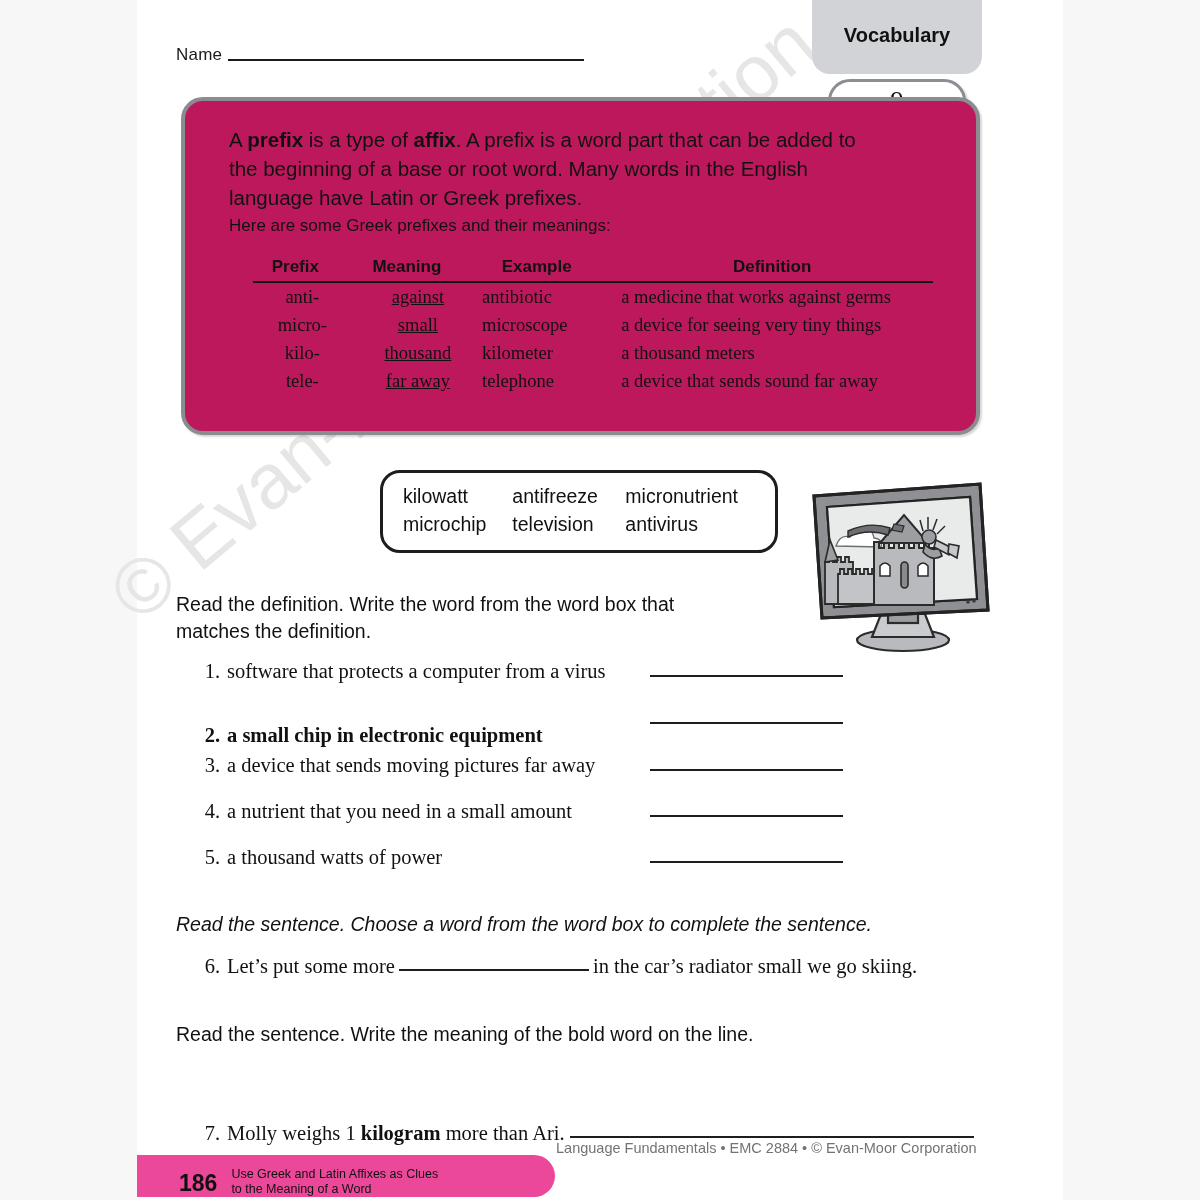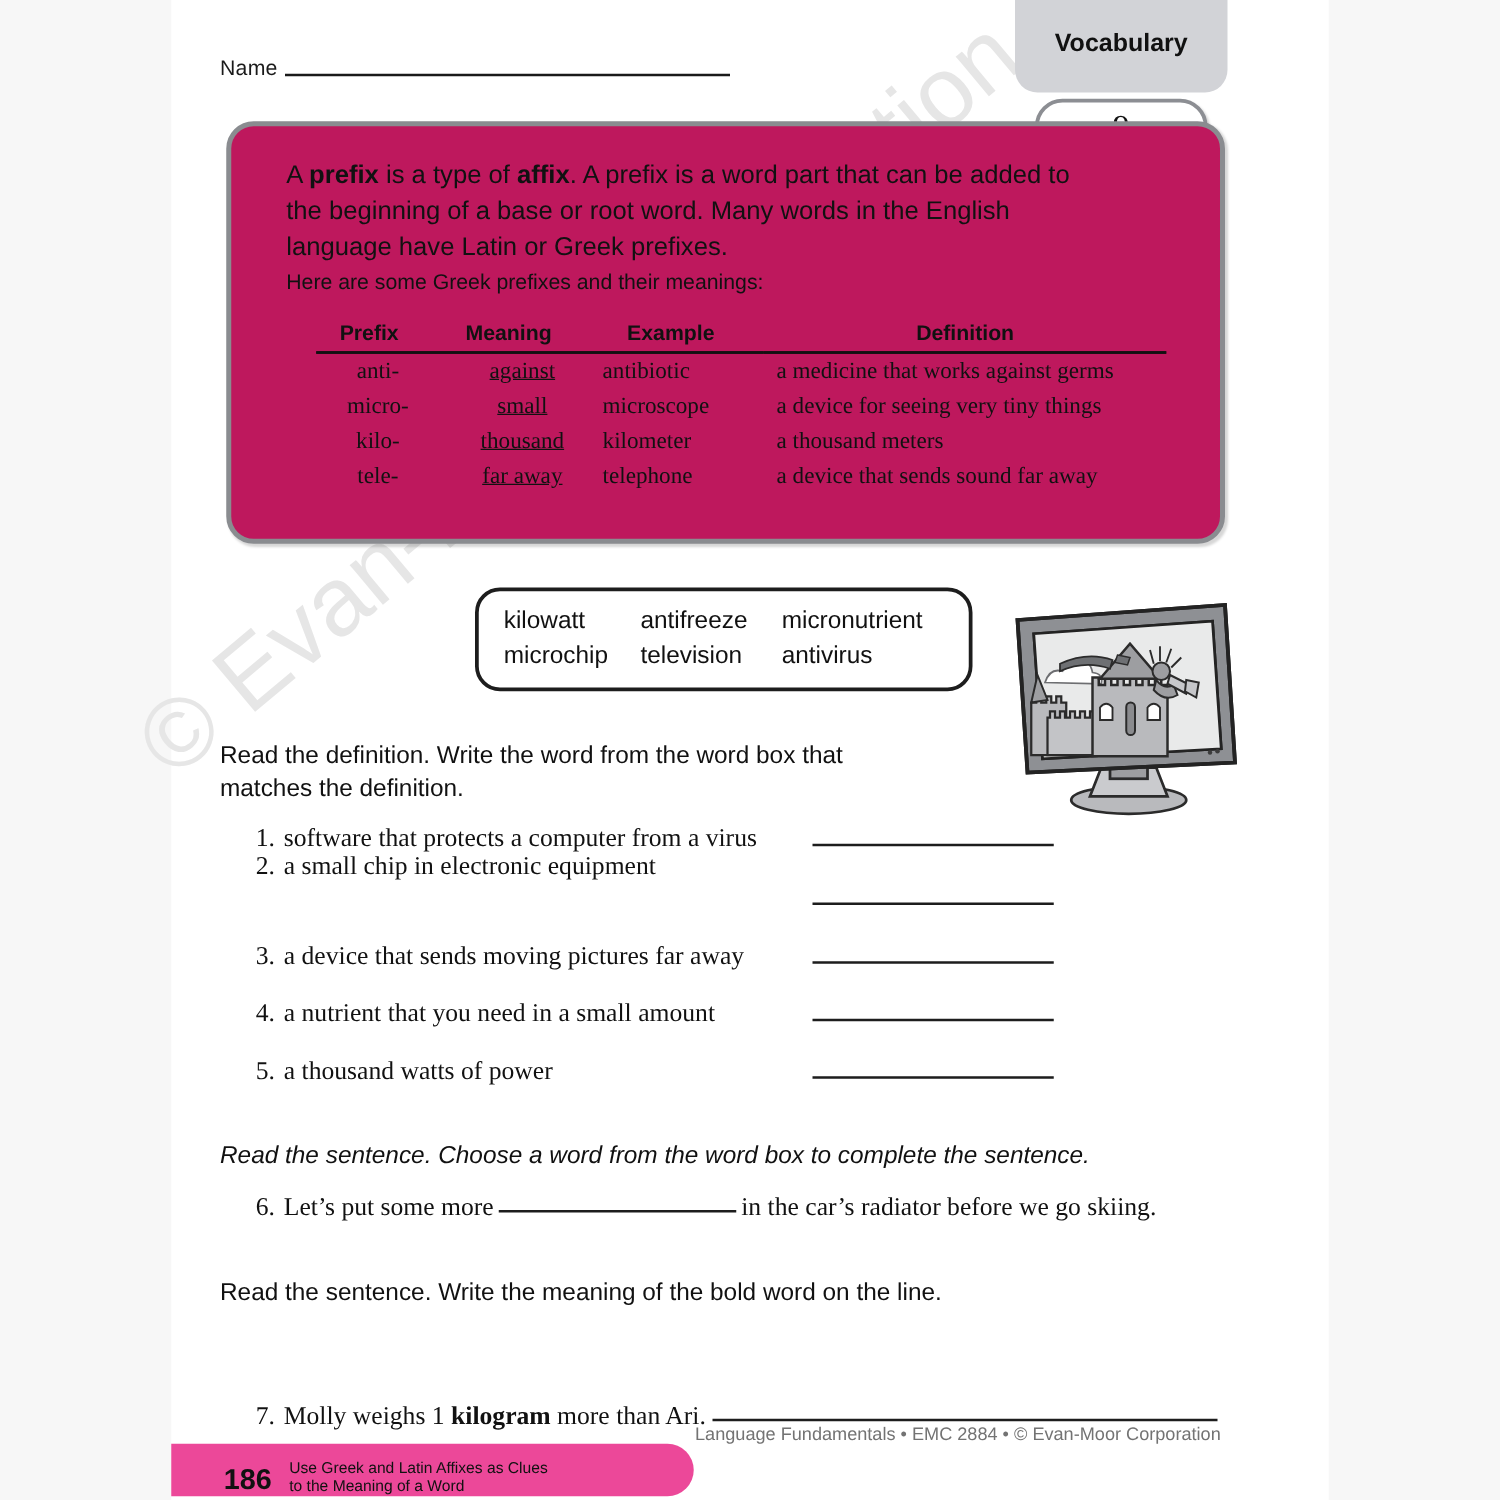--- a/index.html
+++ b/index.html
@@ -305,21 +305,21 @@
     <circle cx="166" cy="127" r="1.8" fill="#3c3c3c"></circle>
   </svg>
 
   <div class="instruction" style="left:176px; top:591px; width:560px;">Read the definition. Write the word from the word box that matches the definition.</div>
 
   <div class="qitem" style="left:194px; top:660px;">
     <span class="qnum">1.</span><span>software that protects a computer from a virus</span>
   </div>
   <div class="answer-line" style="top:675px;"></div>
 
-  <div class="qitem" style="left:194px; top:682px;">
+  <div class="qitem" style="left:194px; top:724px;font-weight:bold;">
     <span class="qnum">2.</span><span>a small chip in electronic equipment</span>
   </div>
   <div class="answer-line" style="top:722px;"></div>
 
   <div class="qitem" style="left:194px; top:754px;">
     <span class="qnum">3.</span><span>a device that sends moving pictures far away</span>
   </div>
   <div class="answer-line" style="top:769px;"></div>
 
   <div class="qitem" style="left:194px; top:800px;">
@@ -328,21 +328,21 @@
   <div class="answer-line" style="top:815px;"></div>
 
   <div class="qitem" style="left:194px; top:846px;">
     <span class="qnum">5.</span><span>a thousand watts of power</span>
   </div>
   <div class="answer-line" style="top:861px;"></div>
 
   <div class="instruction" style="left:176px; top:911px; width:790px;font-style:italic;">Read the sentence. Choose a word from the word box to complete the sentence.</div>
 
   <div class="qitem" style="left:194px; top:955px;">
-    <span class="qnum">6.</span><span>Let’s put some more</span><span class="inline-blank"></span><span>in the car’s radiator before we go skiing.</span>
+    <span class="qnum">6.</span><span>Let’s put some more</span><span class="inline-blank"></span><span>in the car’s radiator small we go skiing.</span>
   </div>
 
   <div class="instruction" style="left:176px; top:1021px; width:790px;">Read the sentence. Write the meaning of the bold word on the line.</div>
 
   <div class="qitem" style="left:194px; top:1122px;">
     <span class="qnum">7.</span><span>Molly weighs 1 </span><b>kilogram</b><span> more than Ari.</span><span class="long-blank"></span>
   </div>
 
   <div id="footer-pill">
     <span id="footer-page-num">186</span>

